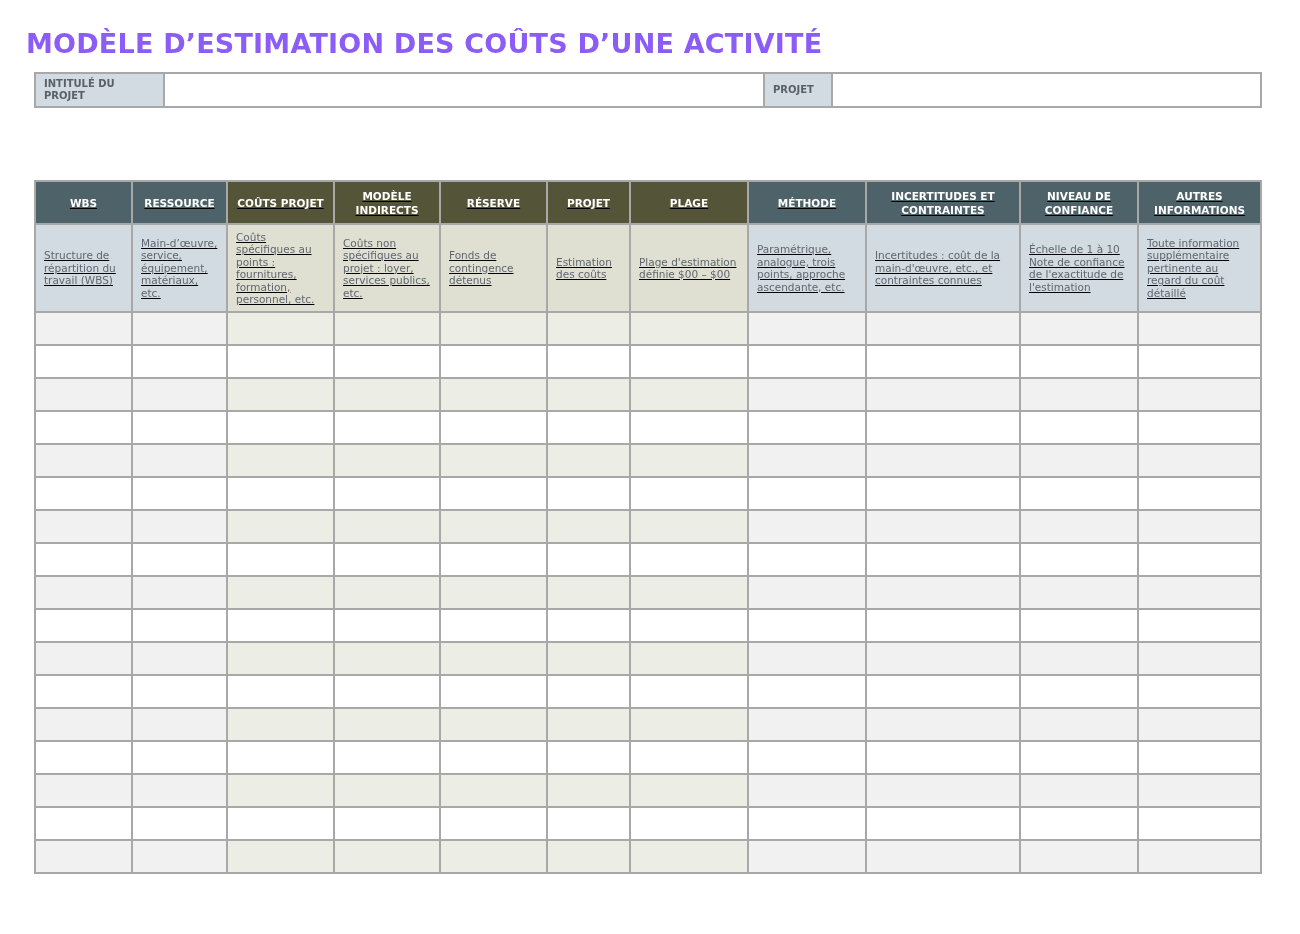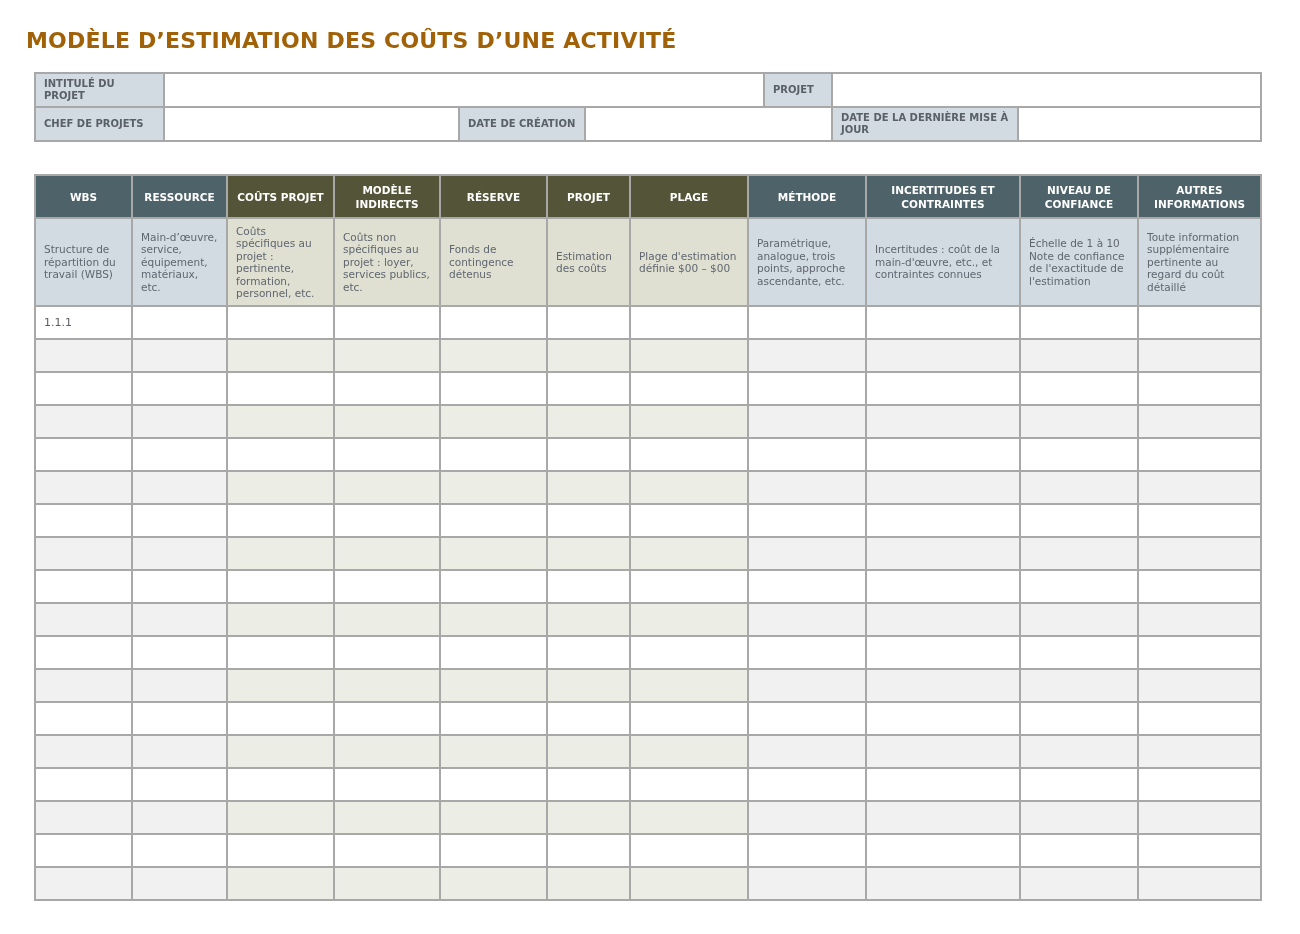--- a/index.html
+++ b/index.html
@@ -1,23 +1,23 @@
 <!DOCTYPE html>
 <html><head>
 <meta charset="utf-8">
 <style>
   * { box-sizing: border-box; margin: 0; padding: 0; }
   body { width: 1300px; height: 934px; background: #ffffff; font-family: "DejaVu Sans", sans-serif; position: relative; overflow: hidden; }
-  .title { position: absolute; left: 26px; top: 28px; font-size: 22px; font-weight: bold; color: #a16207; letter-spacing: 0.2px; }
+  .title { position: absolute; left: 26px; top: 28px; font-size: 27px; font-weight: bold; color: #8b5cf6; letter-spacing: 0.2px; }
   table { border-collapse: collapse; table-layout: fixed; }
   .info { position: absolute; left: 34px; top: 72px; width: 1226px; }
   .info td { border: 2px solid #a8a8a8; height: 34px; font-size: 10px; font-weight: bold; color: #5a6068; padding: 1px 8px; line-height: 12px; vertical-align: middle; }
   .info td.lbl { background: #d2dbe1; }
   .info td.val { background: #ffffff; }
-  .main { position: absolute; left: 34px; top: 174px; width: 1226px; }
+  .main { position: absolute; left: 34px; top: 180px; width: 1226px; text-decoration: underline; }
   .main th { border: 2px solid #a8a8a8; height: 43px; color: #ffffff; font-size: 10.5px; font-weight: bold; line-height: 14px; text-align: center; vertical-align: middle; padding: 0 4px; }
   .main th.slate { background: #4e6369; }
   .main th.olive { background: #545538; }
   .main td { border: 2px solid #a8a8a8; }
   .main tr.desc td { height: 88px; font-size: 10.5px; color: #5f6670; line-height: 12.5px; padding: 2px 8px; vertical-align: middle; }
   .main tr.desc td.blue { background: #d2dbe1; }
   .main tr.desc td.tan { background: #dfe0d1; }
   .main tr.row td { height: 33px; font-size: 11px; color: #5a5f66; padding: 0 8px; }
   .main tr.row.odd td { background: #ffffff; }
   .main tr.row.even td.blue { background: #f1f1f1; }
@@ -38,28 +38,20 @@
       <col style="width:186px">
       <col style="width:243px">
   </colgroup>
   <tbody>
       <tr>
     <td class="lbl">INTITULÉ DU PROJET</td>
     <td class="val" colspan="3"></td>
     <td class="lbl">PROJET</td>
     <td class="val" colspan="2"></td>
   </tr>
-  <tr>
-    <td class="lbl">CHEF DE PROJETS</td>
-    <td class="val"></td>
-    <td class="lbl">DATE DE CRÉATION</td>
-    <td class="val" colspan="2"></td>
-    <td class="lbl">DATE DE LA DERNIÈRE MISE À JOUR</td>
-    <td class="val"></td>
-  </tr>
 </tbody>
   </table>
 
 <table class="main">
   <colgroup>
     <col style="width:97px">
       <col style="width:95px">
       <col style="width:107px">
       <col style="width:106px">
       <col style="width:107px">
@@ -82,43 +74,30 @@
         <th class="slate">MÉTHODE</th>
         <th class="slate">INCERTITUDES ET CONTRAINTES</th>
         <th class="slate">NIVEAU DE CONFIANCE</th>
         <th class="slate">AUTRES INFORMATIONS</th>
       </tr>
   </thead>
   <tbody id="tbody">
     <tr class="desc" id="desc-row">
         <td class="blue">Structure de répartition du travail (WBS)</td>
         <td class="blue">Main-d’œuvre, service, équipement, matériaux, etc.</td>
-        <td class="tan">Coûts spécifiques au projet : pertinente, formation, personnel, etc.</td>
+        <td class="tan">Coûts spécifiques au points : fournitures, formation, personnel, etc.</td>
         <td class="tan">Coûts non spécifiques au projet : loyer, services publics, etc.</td>
         <td class="tan">Fonds de contingence détenus</td>
         <td class="tan">Estimation des coûts</td>
         <td class="tan">Plage d'estimation définie $00 – $00</td>
         <td class="blue">Paramétrique, analogue, trois points, approche ascendante, etc.</td>
         <td class="blue">Incertitudes : coût de la main-d'œuvre, etc., et contraintes connues</td>
         <td class="blue">Échelle de 1 à 10 Note de confiance de l'exactitude de l'estimation</td>
         <td class="blue">Toute information supplémentaire pertinente au regard du coût détaillé</td>
       </tr>
-  <tr class="row odd">
-        <td class="blue">1.1.1</td>
-        <td class="blue"></td>
-        <td class="tan"></td>
-        <td class="tan"></td>
-        <td class="tan"></td>
-        <td class="tan"></td>
-        <td class="tan"></td>
-        <td class="blue"></td>
-        <td class="blue"></td>
-        <td class="blue"></td>
-        <td class="blue"></td>
-      </tr>
       <tr class="row even">
         <td class="blue"></td>
         <td class="blue"></td>
         <td class="tan"></td>
         <td class="tan"></td>
         <td class="tan"></td>
         <td class="tan"></td>
         <td class="tan"></td>
         <td class="blue"></td>
         <td class="blue"></td>

